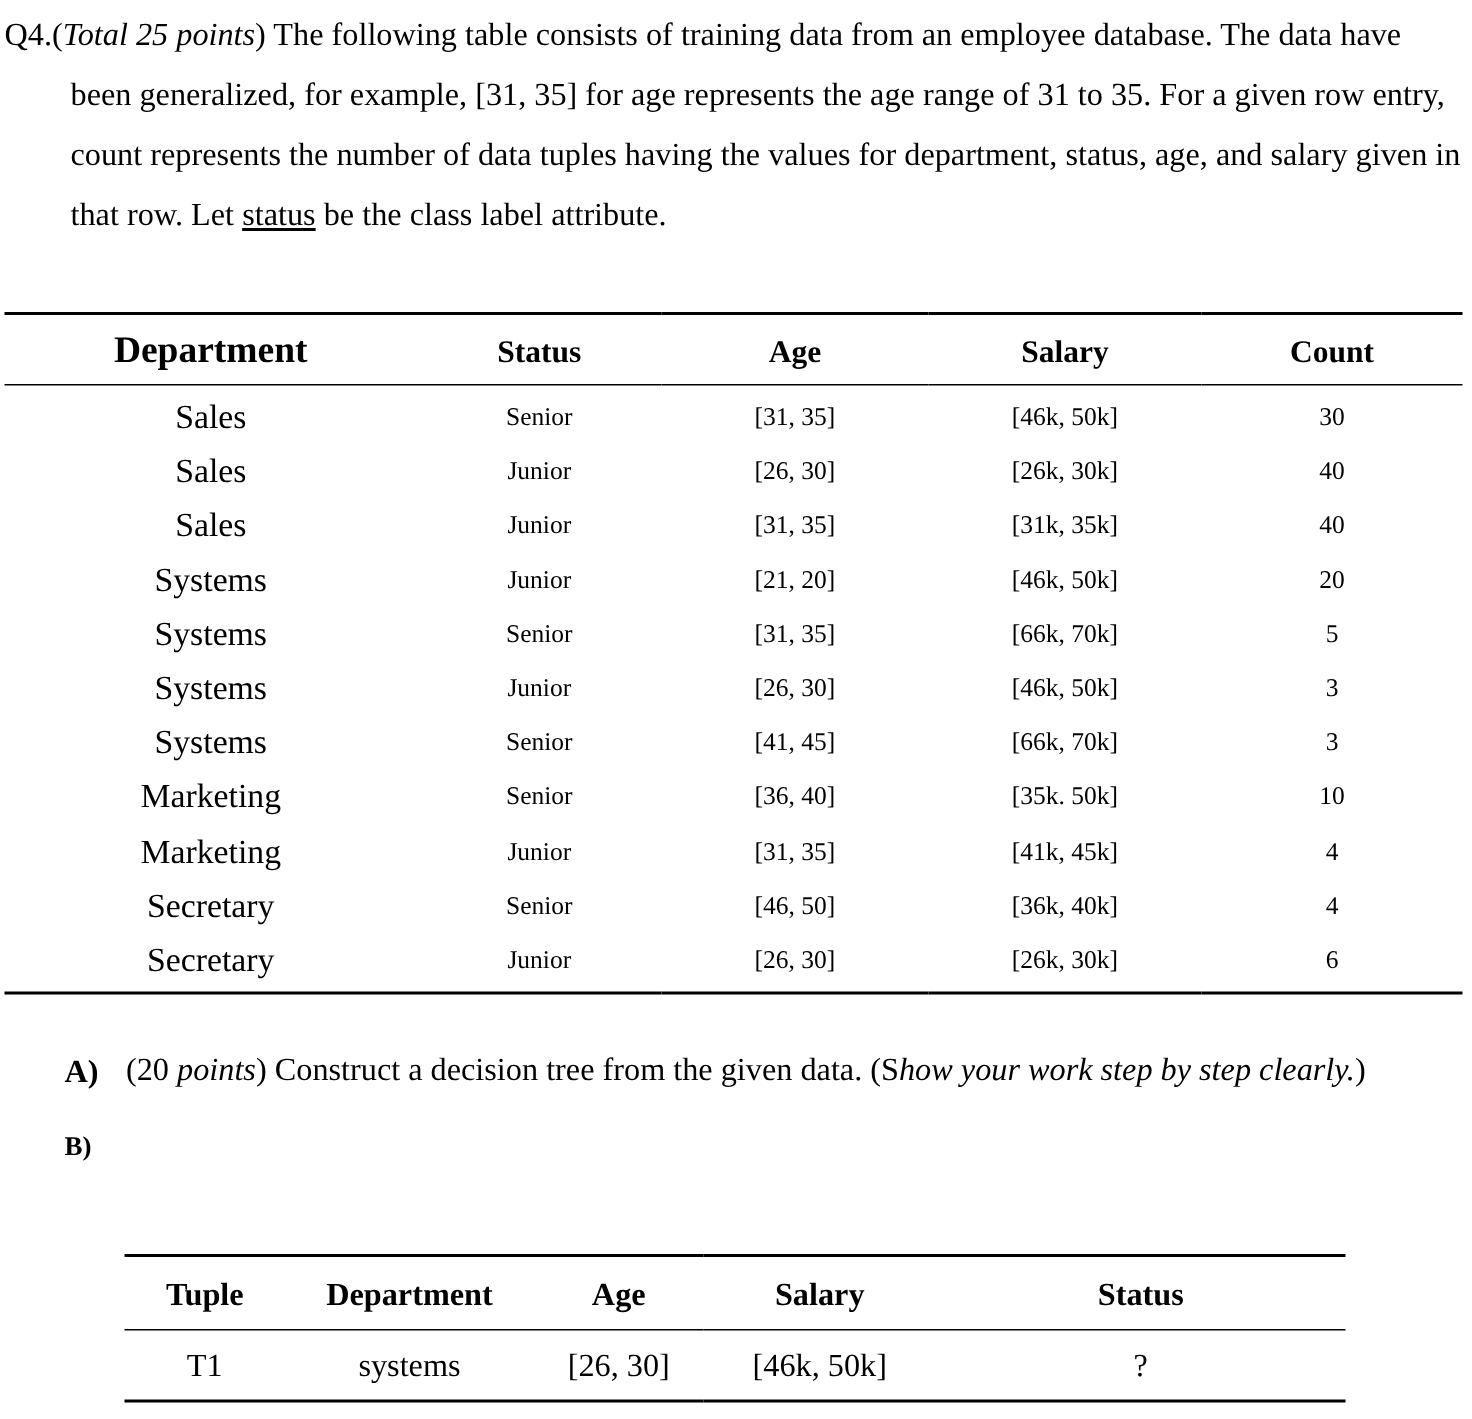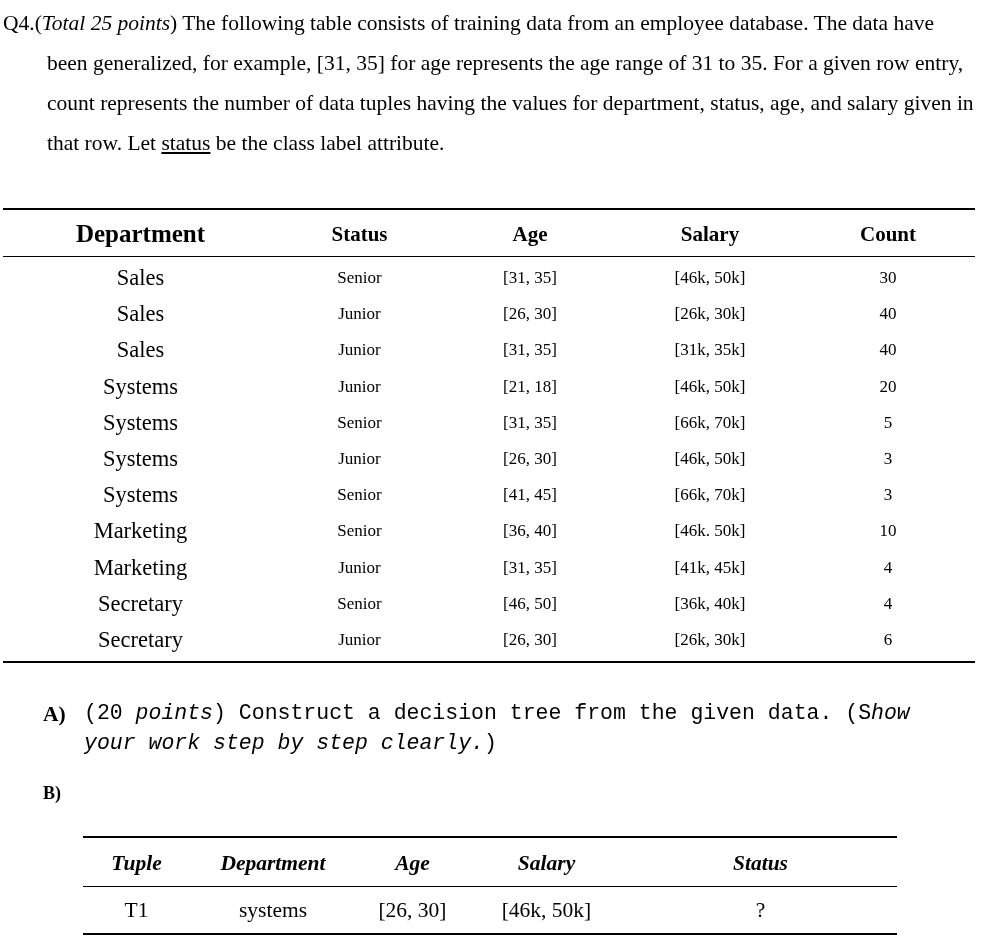--- a/index.html
+++ b/index.html
@@ -104,36 +104,35 @@
   }
   .q-label {
     flex: 0 0 41px;
     font-weight: bold;
     padding-top: 1px;
   }
   .q-label.small {
     font-size: 18px;
     padding-top: 5px;
   }
-  .q-text { flex: 1 1 auto; font-family: Liberation Mono, monospace; }
+  .q-text { flex: 1 1 auto; }
   .q-b { margin-top: 15px; }
 
   
   .tuple-table-wrap {
     position: absolute;
     top: 836px;
     left: 83px;
     width: 814px;
   }
   .tuple-table thead th {
     font-weight: bold;
     font-size: 21.5px;
     height: 45px;
     padding-top: 3px;
-    font-style: italic;
   }
   .tuple-table tbody td {
     font-size: 21.5px;
     height: 46px;
     padding-top: 0;
   }
   col.t-tuple  { width: 107px; }
   col.t-dept   { width: 166px; }
   col.t-age    { width: 113px; }
   col.t-salary { width: 155px; }
@@ -184,21 +183,21 @@
       <tr>
         <td class="dept">Sales</td>
         <td>Junior</td>
         <td>[31, 35]</td>
         <td>[31k, 35k]</td>
         <td>40</td>
       </tr>
       <tr>
         <td class="dept">Systems</td>
         <td>Junior</td>
-        <td>[21, 18]</td>
+        <td>[21, 20]</td>
         <td>[46k, 50k]</td>
         <td>20</td>
       </tr>
       <tr>
         <td class="dept">Systems</td>
         <td>Senior</td>
         <td>[31, 35]</td>
         <td>[66k, 70k]</td>
         <td>5</td>
       </tr>
@@ -213,21 +212,21 @@
         <td class="dept">Systems</td>
         <td>Senior</td>
         <td>[41, 45]</td>
         <td>[66k, 70k]</td>
         <td>3</td>
       </tr>
       <tr>
         <td class="dept">Marketing</td>
         <td>Senior</td>
         <td>[36, 40]</td>
-        <td>[46k. 50k]</td>
+        <td>[35k. 50k]</td>
         <td>10</td>
       </tr>
       <tr>
         <td class="dept">Marketing</td>
         <td>Junior</td>
         <td>[31, 35]</td>
         <td>[41k, 45k]</td>
         <td>4</td>
       </tr>
       <tr>

